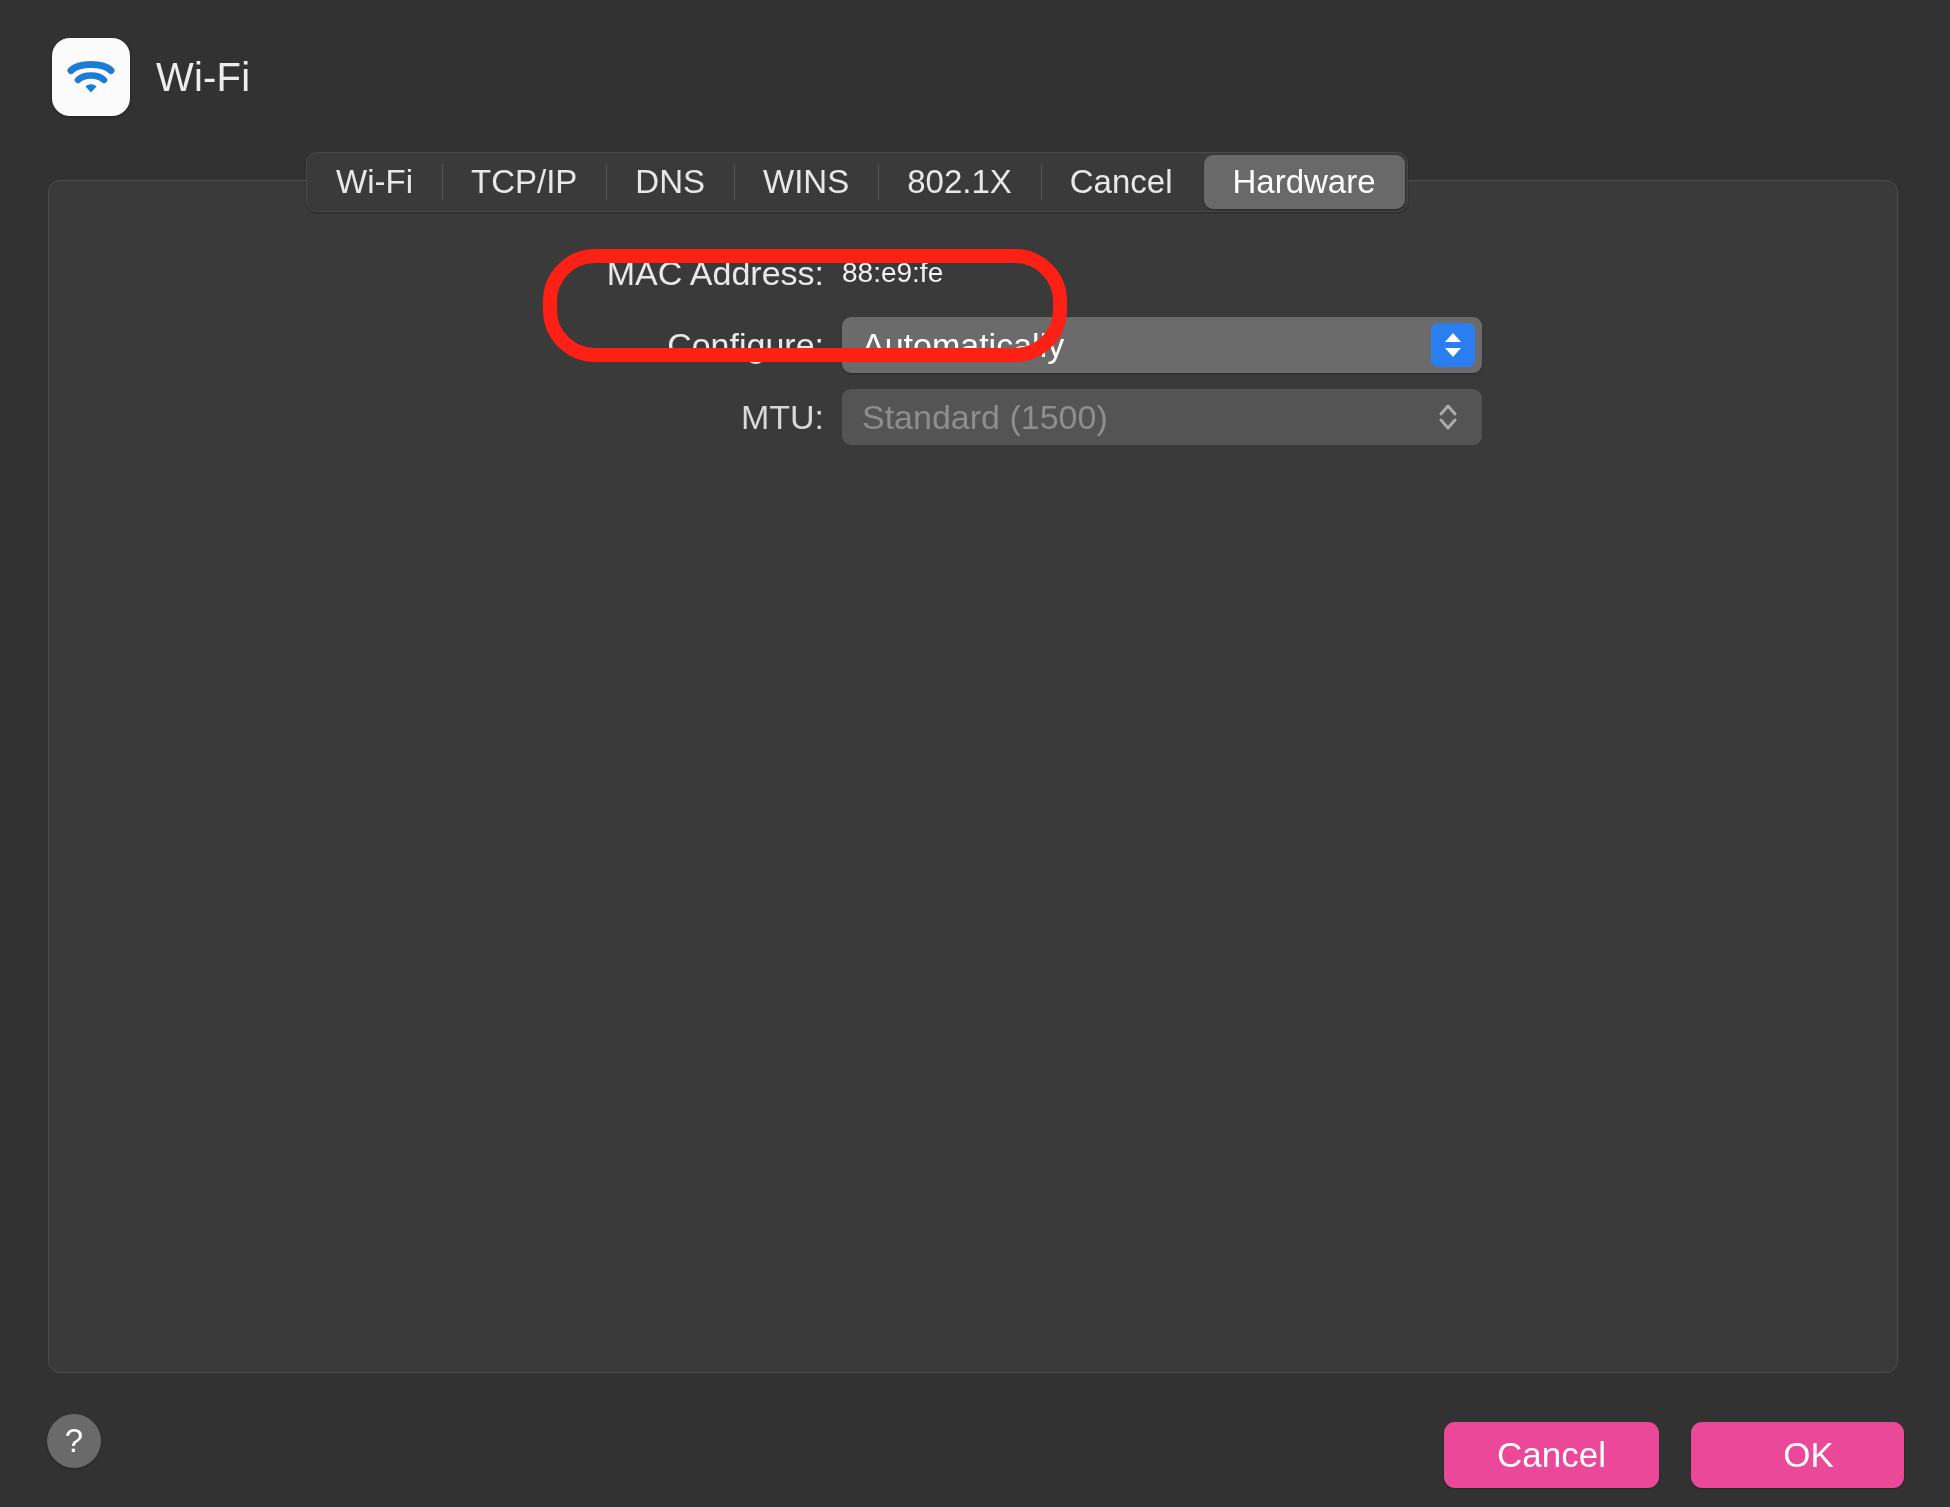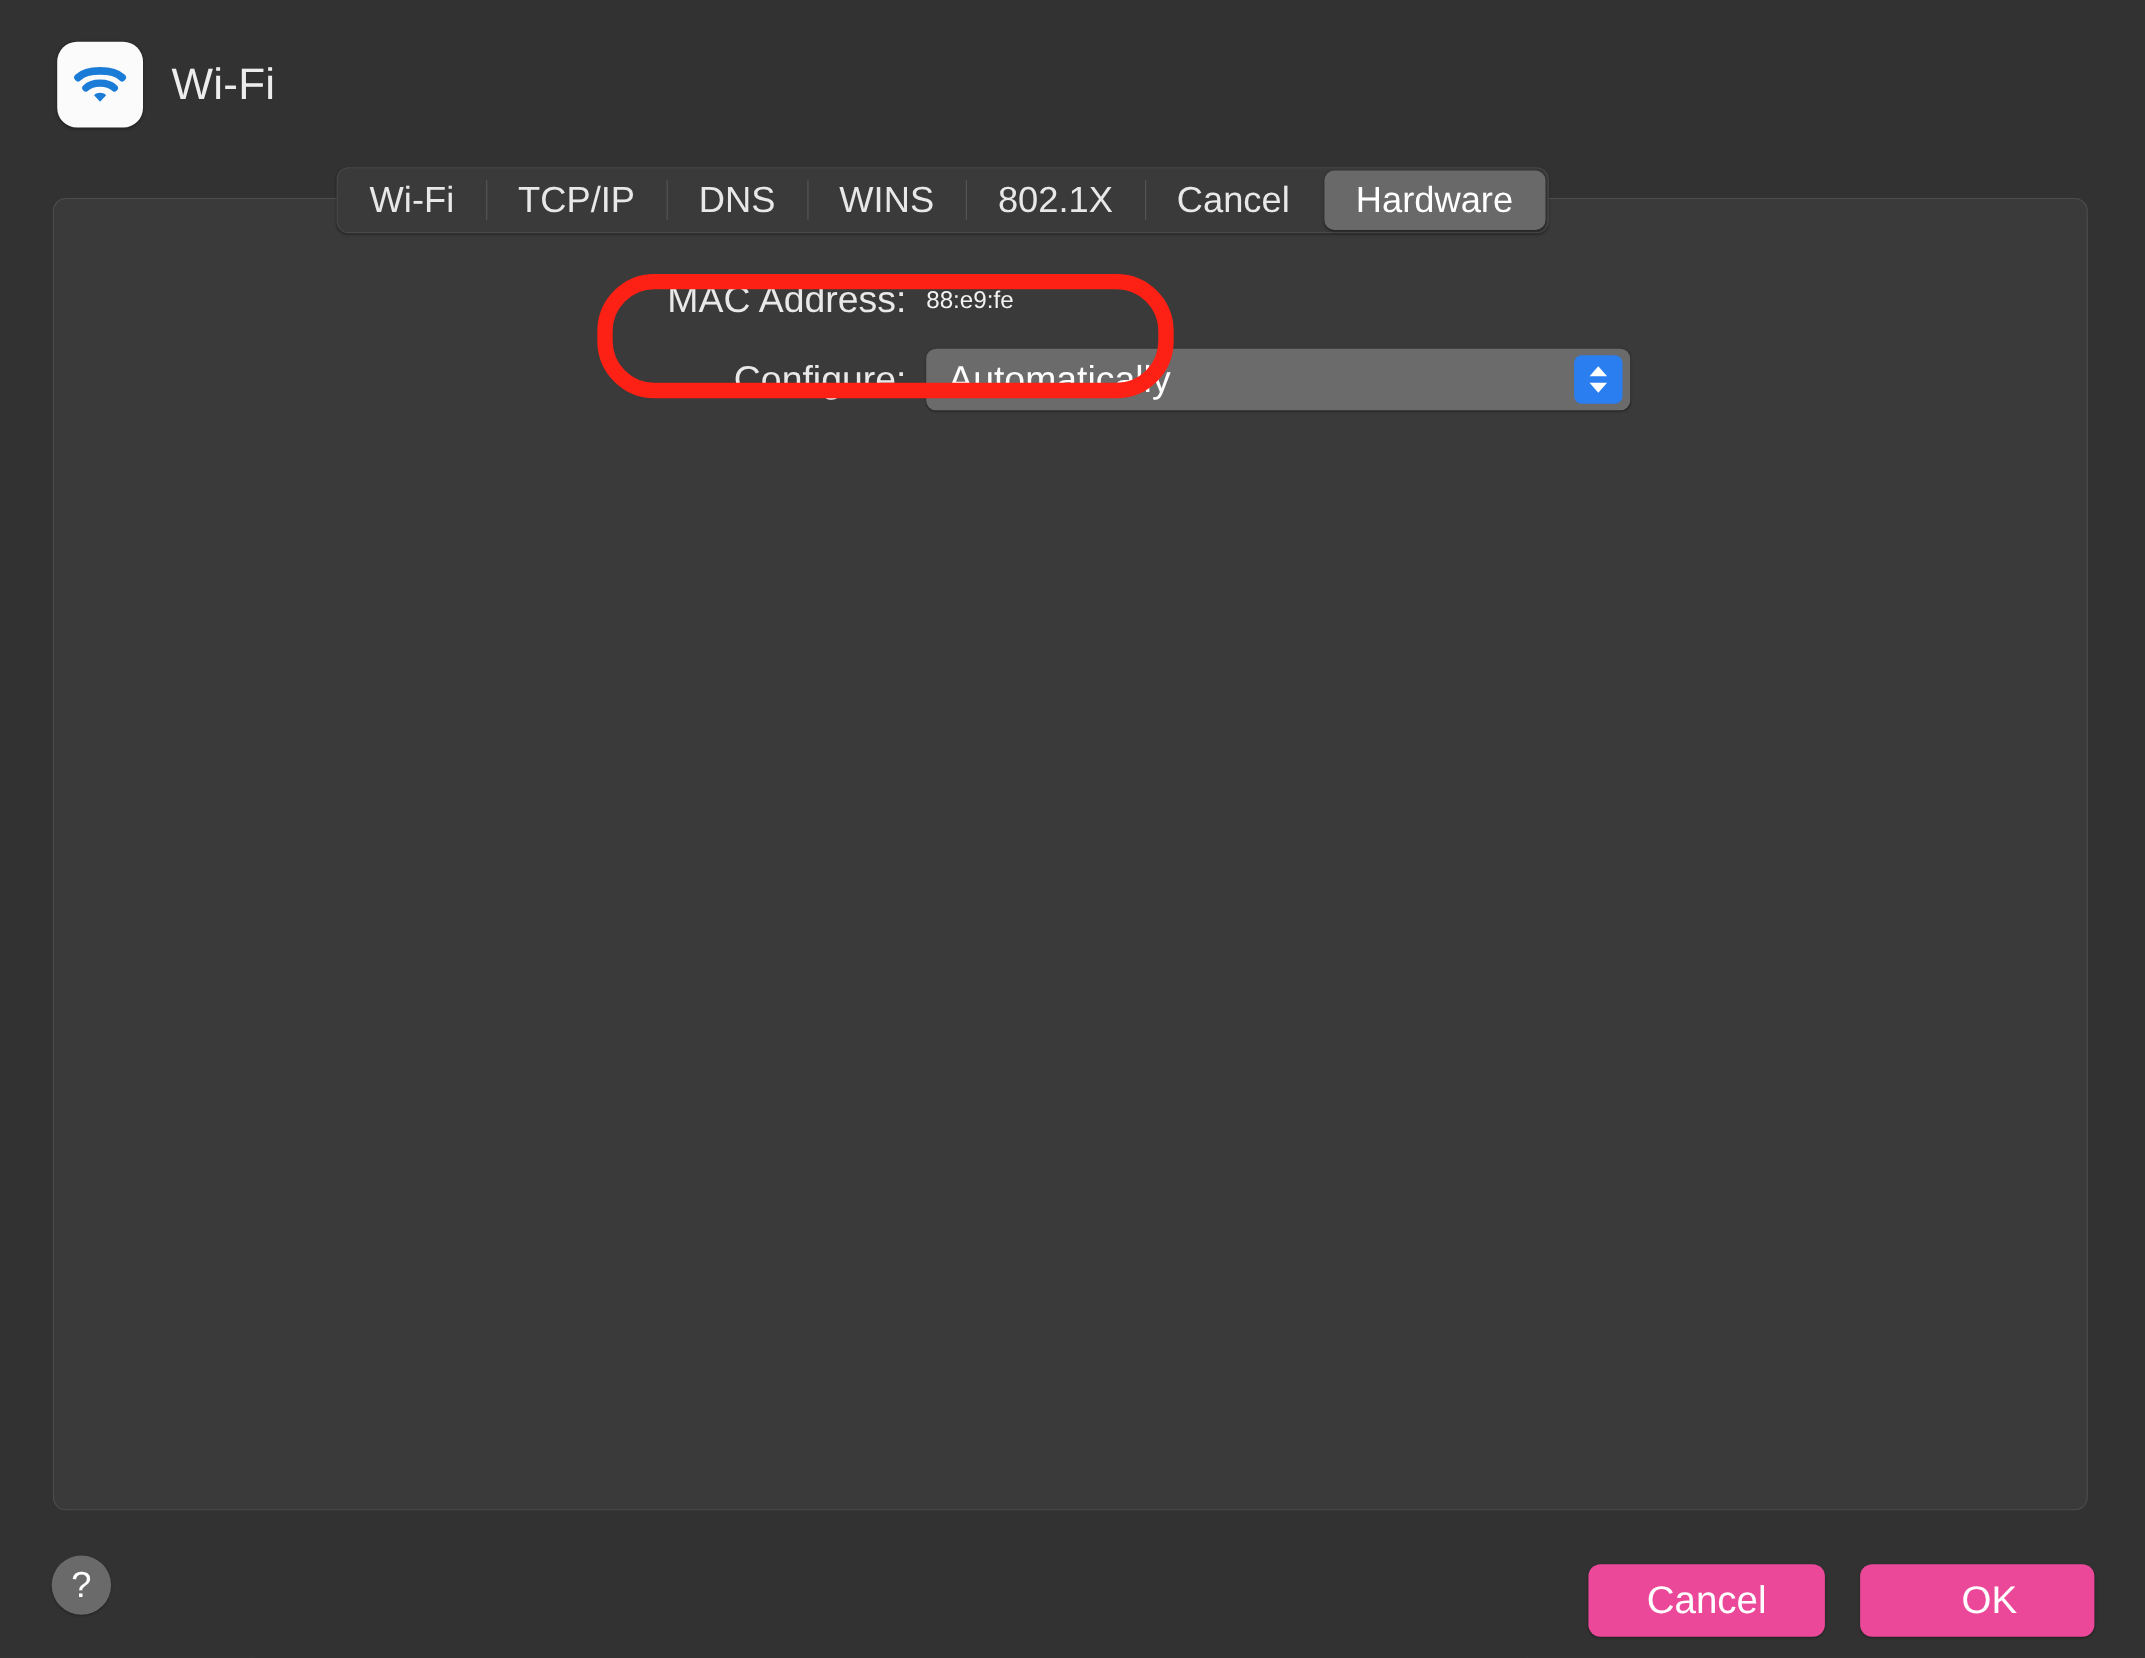--- a/index.html
+++ b/index.html
@@ -118,21 +118,21 @@
     width: 793px;
     text-align: right;
     padding-right: 18px;
     font-size: 34px;
     color: #e9e9e9;
     box-sizing: border-box;
     white-space: nowrap;
   }
   .row-label.dim { color: #d8d8d8; }
   .row-value-static {
-    font-size: 22px;
+    font-size: 28px;
     color: #f2f2f2;
     white-space: nowrap;
   }
 
   .popup {
     width: 640px;
     height: 56px;
     background: #6b6b6b;
     border-radius: 9px;
     display: flex;
@@ -248,20 +248,34 @@
         <span class="popup-text">Automatically</span>
         <span class="popup-indicator">
           <svg width="26" height="32" viewBox="0 0 26 32" aria-hidden="true">
             <path d="M13 4 L21 13 L5 13 Z" fill="#ffffff"></path>
             <path d="M13 28 L5 19 L21 19 Z" fill="#ffffff"></path>
           </svg>
         </span>
       </div>
     </div>
 
+    <div class="row">
+      <div class="row-label dim">MTU:</div>
+      <div class="popup disabled">
+        <span class="popup-text">Standard  (1500)</span>
+        <span class="popup-indicator plain">
+          <svg width="26" height="34" viewBox="0 0 26 34" aria-hidden="true">
+            <g fill="none" stroke="#a9a9a9" stroke-width="3" stroke-linecap="round" stroke-linejoin="round">
+              <path d="M6 14 L13 6 L20 14"></path>
+              <path d="M6 20 L13 28 L20 20"></path>
+            </g>
+          </svg>
+        </span>
+      </div>
+    </div>
 
   </div>
 </div>
 
 <div class="tabbar">
   <div class="tab">
       <span>Wi-Fi</span>
     </div>
   <div class="tab">
       <span>TCP/IP</span>

